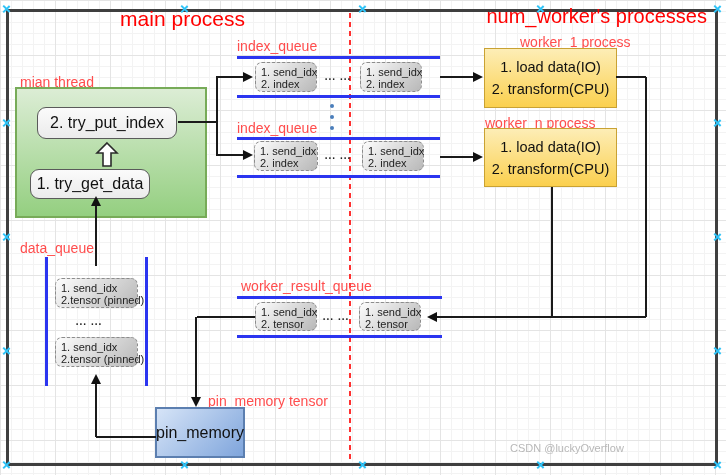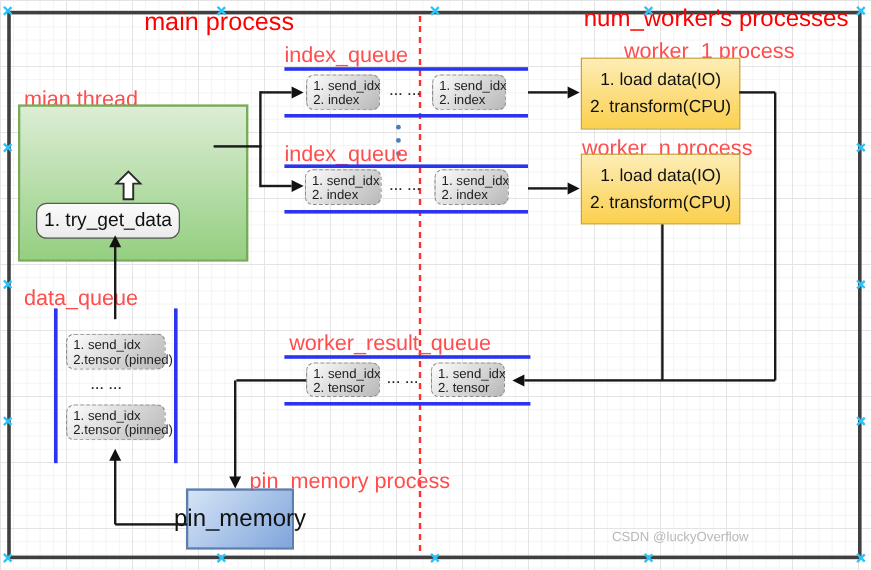--- a/index.html
+++ b/index.html
@@ -9,25 +9,25 @@
       linear-gradient(#e4e4e4 1px, transparent 1px),
       linear-gradient(90deg,#e4e4e4 1px, transparent 1px),
       linear-gradient(#f3f3f3 1px, transparent 1px),
       linear-gradient(90deg,#f3f3f3 1px, transparent 1px);
     background-size:55px 55px,55px 55px,11px 11px,11px 11px;
   }
   .abs{position:absolute;box-sizing:border-box;}
   .frame{border:3px solid #3f3f3f;background:transparent;}
   .divider{width:2px;background:repeating-linear-gradient(180deg,var(--divider_red,#ff3030) 0 5px,transparent 5px 9px);}
   .title{color:var(--title_red,#ff0000);font-weight:normal;text-align:right;white-space:nowrap;}
-  .lbl{color:var(--label_red,#ff4d4d);font-size:18px;line-height:13px;white-space:nowrap;}
+  .lbl{color:var(--label_red,#ff4d4d);font-size:14px;line-height:13px;white-space:nowrap;}
   .green-group{background:linear-gradient(180deg,var(--green_fill_top,#dcedd5),var(--green_fill_bottom,#94cf80));border:2px solid var(--green_border,#77ab58);}
   .white-node{background:linear-gradient(180deg,#fbfbfb,#ebebeb);border:1.5px solid #5a5a5a;border-radius:9px;display:flex;align-items:center;justify-content:center;font-size:16px;color:#111;white-space:nowrap;}
   .worker-box{background:linear-gradient(180deg,var(--orange_fill_top,#fdedb6),var(--orange_fill_bottom,#fbd04e));border:1.5px solid var(--orange_border,#c9a233);text-align:center;font-size:14.5px;color:#111;padding-top:7px;line-height:22px;white-space:nowrap;}
-  .pin-box{background:linear-gradient(135deg,var(--blue_fill_top,#d6e4f7),var(--blue_fill_bottom,#7fa5dc));border:2px solid var(--blue_border,#5c7fb0);display:flex;align-items:center;justify-content:center;font-size:20px;color:#111;}
+  .pin-box{background:linear-gradient(135deg,var(--blue_fill_top,#d6e4f7),var(--blue_fill_bottom,#7fa5dc));border:2px solid var(--blue_border,#5c7fb0);display:flex;align-items:center;justify-content:center;font-size:16px;color:#111;}
   .qitem{background:linear-gradient(135deg,var(--item_fill_top,#fdfdfd),var(--item_fill_bottom,#b8b8b8));border:1px dashed #8c8c8c;border-radius:7px;font-size:11px;line-height:12px;color:#222;padding:3px 0 0 5px;white-space:nowrap;}
   .ellip{font-size:10px;font-weight:bold;color:#222;text-align:center;letter-spacing:1px;white-space:nowrap;}
   .qline{background:var(--queue_blue,#2b35f0);}
   .hline,.vline{background:#1a1a1a;}
   .hline{height:2px;} .vline{width:2px;}
   .ah{width:0;height:0;}
   .ah-right{border-top:5px solid transparent;border-bottom:5px solid transparent;border-left:10px solid #111;}
   .ah-left{border-top:5px solid transparent;border-bottom:5px solid transparent;border-right:10px solid #111;}
   .ah-up{border-left:5px solid transparent;border-right:5px solid transparent;border-bottom:10px solid #111;}
   .ah-down{border-left:5px solid transparent;border-right:5px solid transparent;border-top:10px solid #111;}
@@ -43,20 +43,21 @@
 <div id="canvas">
 
   <div class="abs frame" style="left:6px;top:9px;width:712px;height:457px;"></div>
   <div class="abs divider" style="left:349px;top:13px;height:450px;"></div>
 
   <div class="abs title" style="left:55px;top:7px;width:190px;font-size:21px;">main process</div>
   <div class="abs title" style="left:455px;top:5px;width:252px;font-size:20px;">num_worker's processes</div>
 
   <div class="abs lbl" style="left:20px;top:76px;">mian thread</div>
   <div class="abs green-group" style="left:15px;top:87px;width:192px;height:131px;"></div>
+  <div class="abs white-node" style="left:37px;top:107px;width:140px;height:32px;">2. try_put_index</div>
   <svg class="abs" style="left:95px;top:141px;" width="24" height="27" viewBox="0 0 24 27">
     <polygon points="12,2 22,12 16,12 16,25 8,25 8,12 2,12" fill="#ffffff" stroke="#2b2b2b" stroke-width="1.6"></polygon>
   </svg>
   <div class="abs white-node" style="left:30px;top:169px;width:120px;height:30px;">1. try_get_data</div>
 
   <div class="abs hline" style="left:178px;top:121px;width:40px;"></div>
   <div class="abs vline" style="left:216px;top:76px;height:80px;"></div>
   <div class="abs hline" style="left:217px;top:76px;width:26px;"></div>
   <div class="abs ah ah-right" style="left:243px;top:72px;"></div>
   <div class="abs hline" style="left:217px;top:154px;width:26px;"></div>
@@ -124,21 +125,21 @@
   <div class="abs qitem" style="left:359px;top:302px;width:62px;height:29px;">
     <div>1. send_idx</div>
     <div>2. tensor</div>
   </div>
   <div class="abs qline" style="left:237px;top:335px;width:205px;height:3px;"></div>
 
   <div class="abs hline" style="left:197px;top:316px;width:58px;"></div>
   <div class="abs vline" style="left:195px;top:317px;height:82px;"></div>
   <div class="abs ah ah-down" style="left:191px;top:397px;"></div>
 
-  <div class="abs lbl" style="left:208px;top:395px;">pin_memory process</div>
+  <div class="abs lbl" style="left:208px;top:395px;">pin_memory tensor</div>
   <div class="abs pin-box" style="left:155px;top:407px;width:90px;height:51px;">pin_memory</div>
 
   <div class="abs hline" style="left:96px;top:436px;width:60px;"></div>
   <div class="abs vline" style="left:95px;top:380px;height:57px;"></div>
   <div class="abs ah ah-up" style="left:91px;top:374px;"></div>
 
   <div class="abs lbl" style="left:20px;top:242px;">data_queue</div>
   <div class="abs qline" style="left:45px;top:257px;width:3px;height:129px;"></div>
   <div class="abs qline" style="left:145px;top:257px;width:3px;height:129px;"></div>
   <div class="abs qitem" style="left:55px;top:278px;width:83px;height:30px;">

